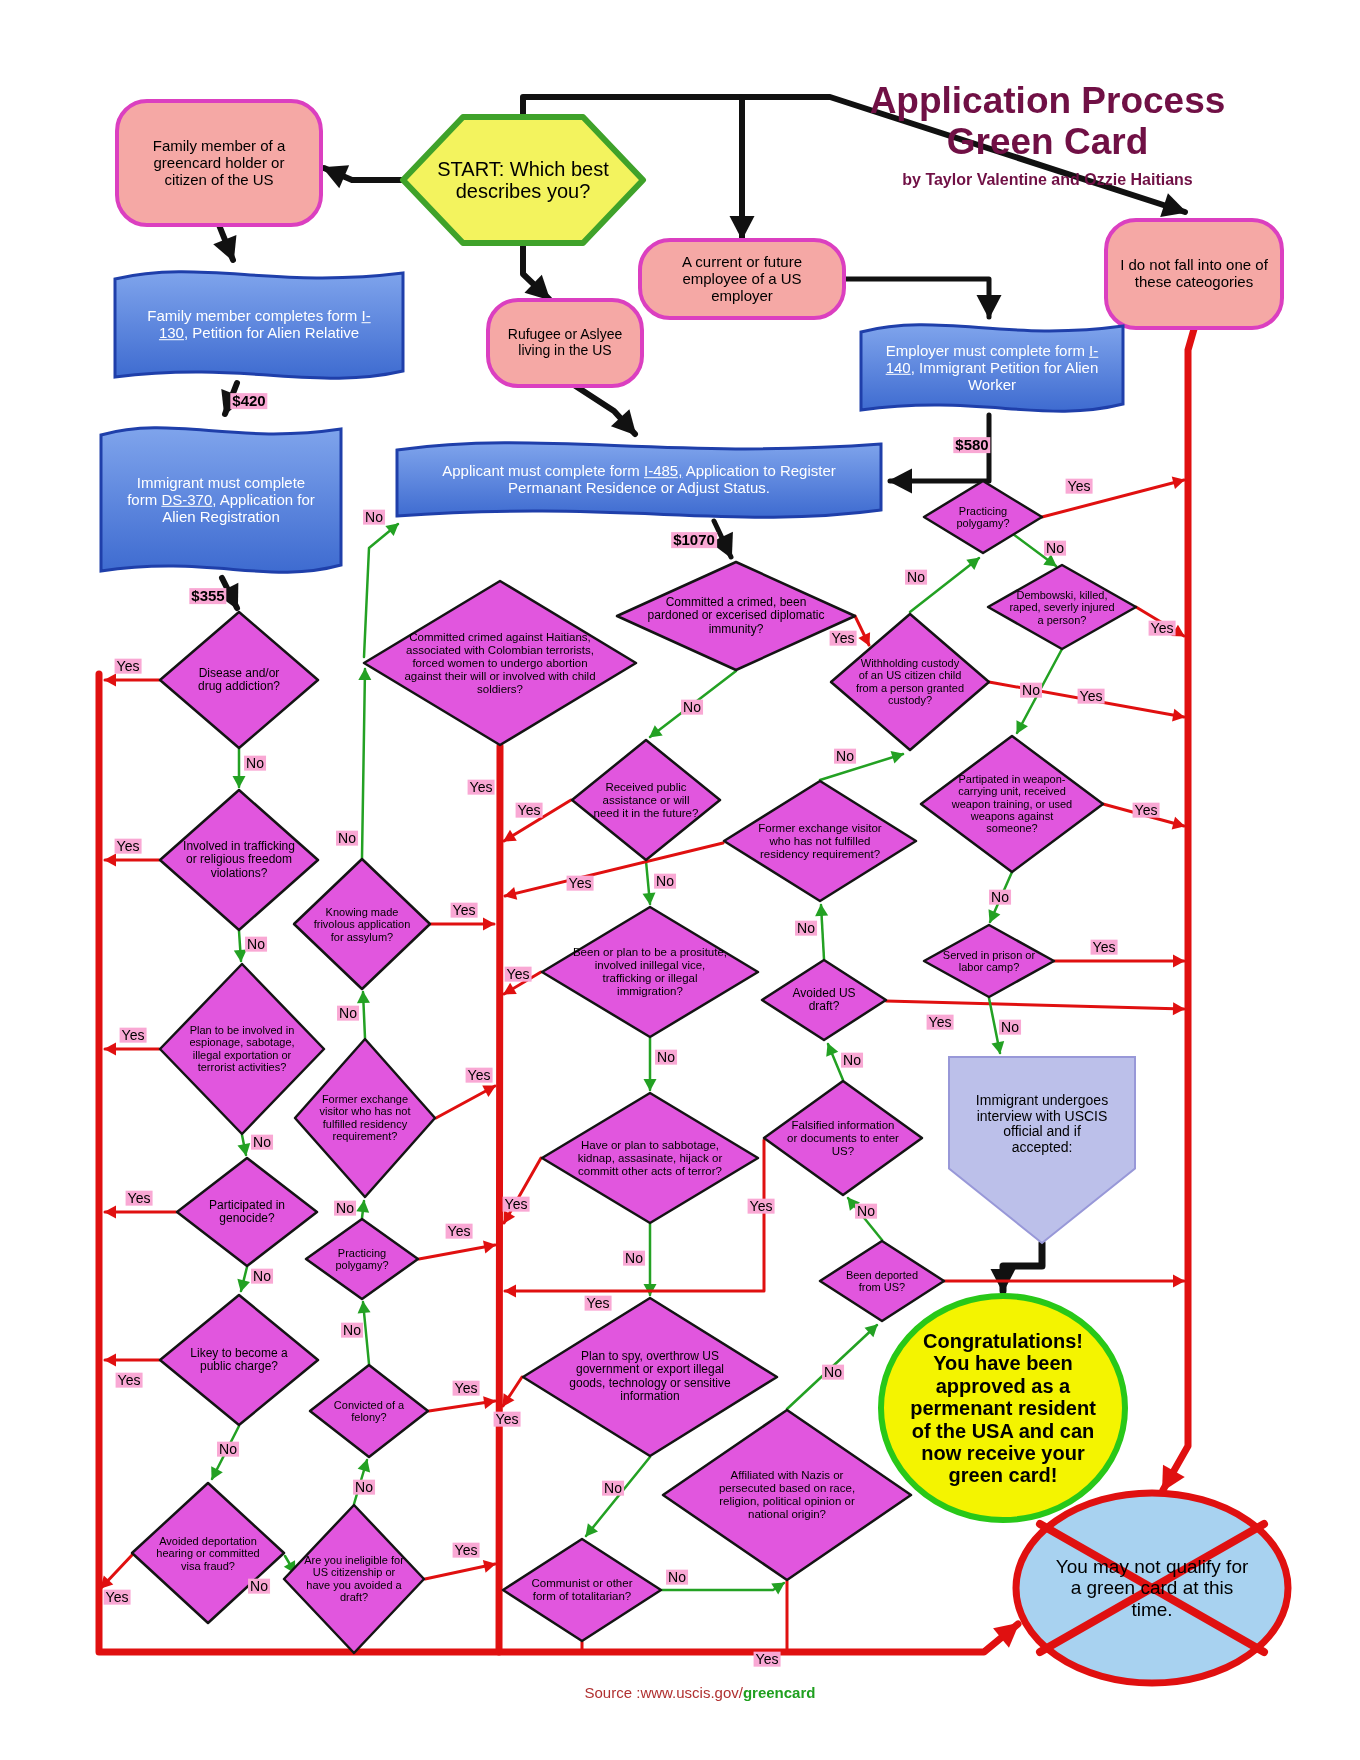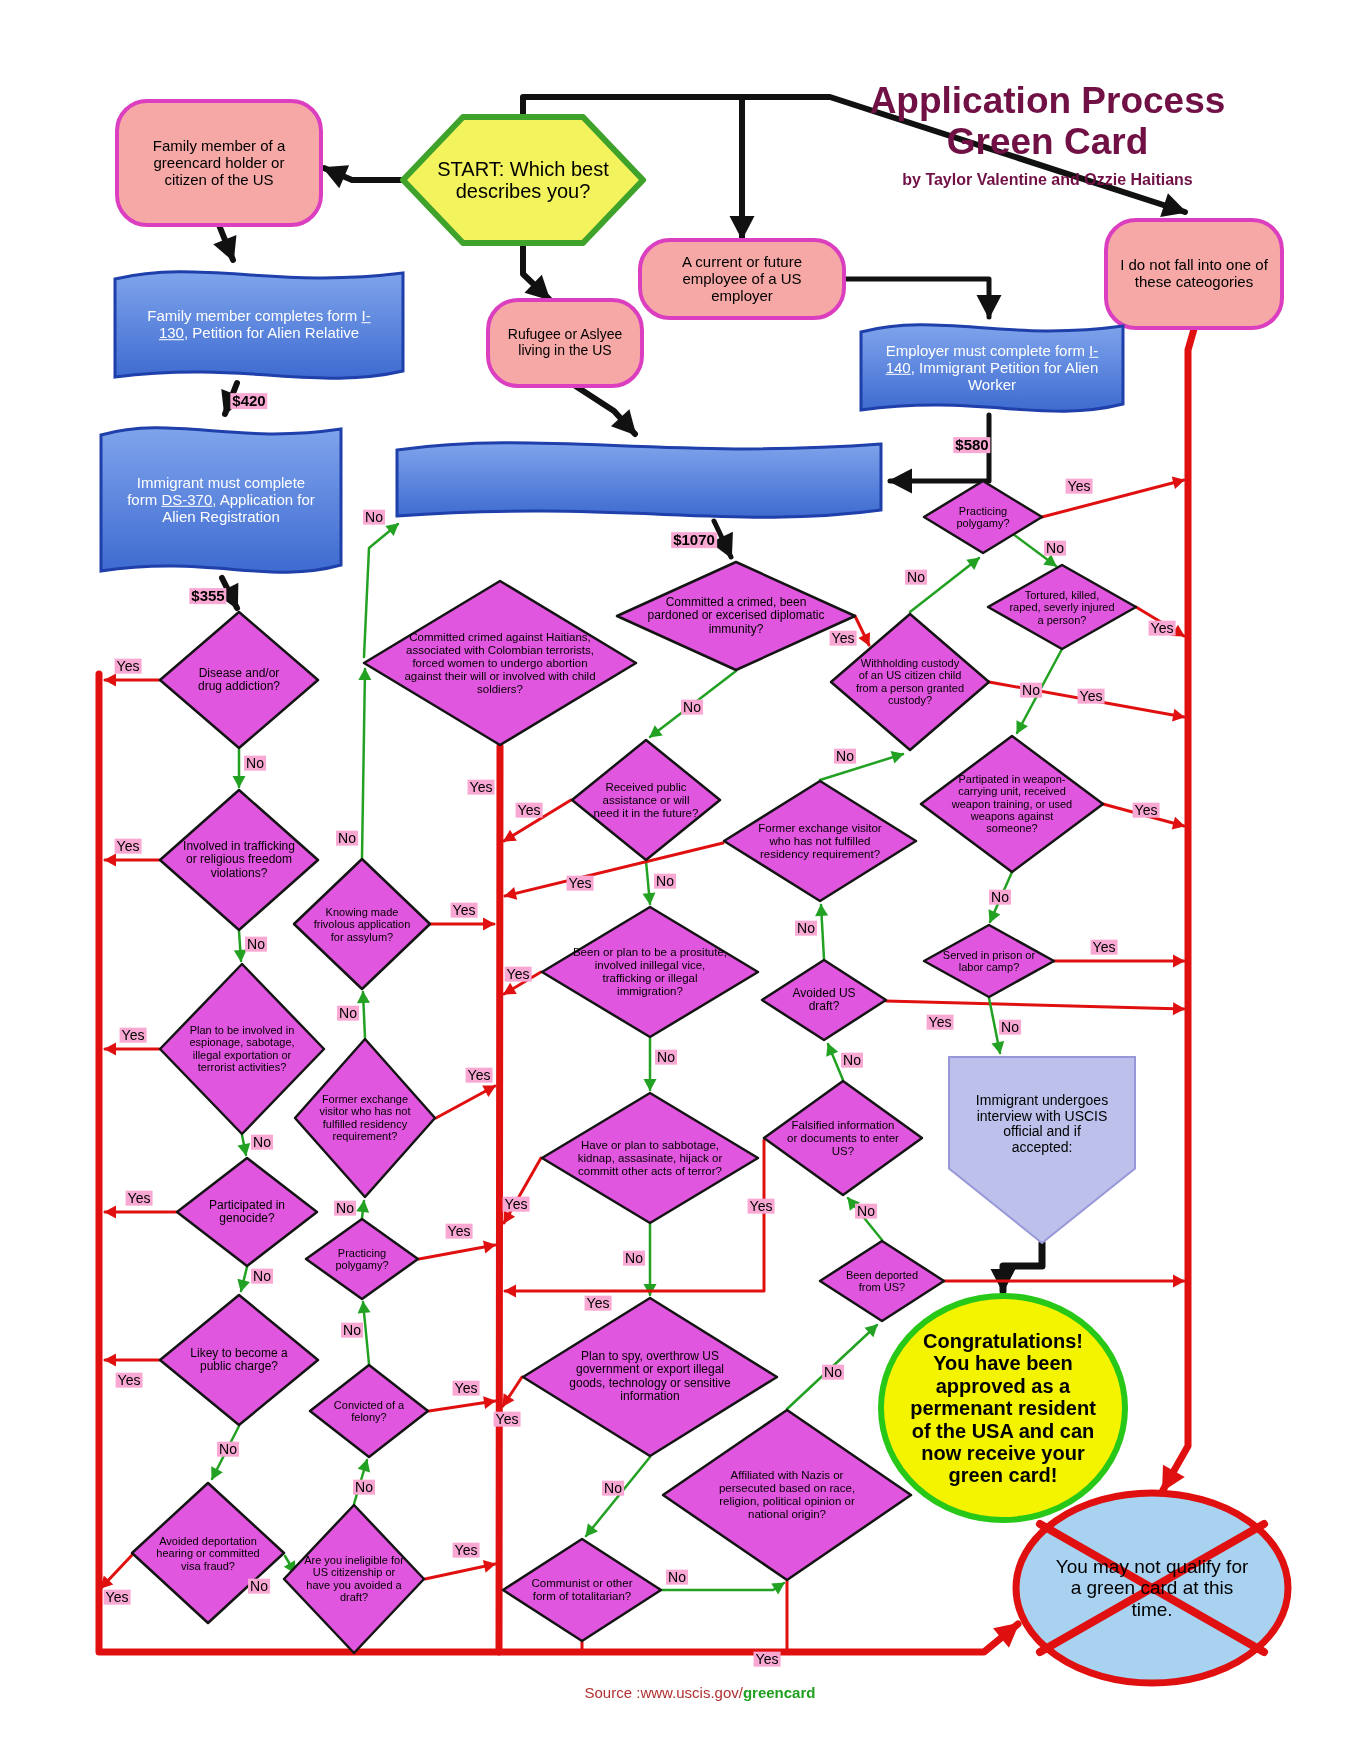--- a/index.html
+++ b/index.html
@@ -169,20 +169,21 @@
     <div class="byline">by Taylor Valentine and Ozzie Haitians</div>
   </div>
   <div id="source-line"><span class="src-pre" style="color: rgb(176, 48, 48);">Source :www.uscis.gov/</span><span class="src-hl" style="color: rgb(31, 160, 31);">greencard</span></div>
 <div class="node-label" style="left: 523px; top: 180px; width: 180px; font-size: 20px;">START: Which best describes you?</div>
     <div class="node-label" style="left: 219px; top: 163px; width: 170px; font-size: 15px;">Family member of a greencard holder or citizen of the US</div>
     <div class="node-label" style="left: 565px; top: 343px; width: 128px; font-size: 14px;">Rufugee or Aslyee living in the US</div>
     <div class="node-label" style="left: 742px; top: 279px; width: 180px; font-size: 15px;">A current or future employee of a US employer</div>
     <div class="node-label" style="left: 1194px; top: 274px; width: 148px; font-size: 15px;">I do not fall into one of these cateogories</div>
     <div class="node-label white" style="left: 259px; top: 325px; width: 238px; font-size: 15px;"><span>Family member completes form </span><span class="u">I-130</span><span>, Petition for Alien Relative</span></div>
     <div class="node-label white" style="left: 221px; top: 500px; width: 188px; font-size: 15px;"><span>Immigrant must complete form </span><span class="u">DS-370</span><span>, Application for Alien Registration</span></div>
+    <div class="node-label white" style="left: 639px; top: 480px; width: 430px; font-size: 15px;"><span>Applicant must complete form </span><span class="u">I-485,</span><span> Application to Register Permanant Residence or Adjust Status.</span></div>
     <div class="node-label white" style="left: 992px; top: 368px; width: 214px; font-size: 15px;"><span>Employer must complete form </span><span class="u">I-140</span><span>, Immigrant Petition for Alien Worker</span></div>
     <div class="node-label" style="left: 239px; top: 680px; width: 108px; font-size: 12px;">Disease and/or drug addiction?</div>
     <div class="node-label" style="left: 239px; top: 860px; width: 112px; font-size: 12px;">Involved in trafficking or religious freedom violations?</div>
     <div class="node-label" style="left: 242px; top: 1049px; width: 118px; font-size: 11px;">Plan to be involved in espionage, sabotage, illegal exportation or terrorist activities?</div>
     <div class="node-label" style="left: 247px; top: 1212px; width: 100px; font-size: 12px;">Participated in genocide?</div>
     <div class="node-label" style="left: 239px; top: 1360px; width: 104px; font-size: 12px;">Likey to become a public charge?</div>
     <div class="node-label" style="left: 208px; top: 1553px; width: 106px; font-size: 11px;">Avoided deportation hearing or committed visa fraud?</div>
     <div class="node-label" style="left: 362px; top: 924px; width: 98px; font-size: 11px;">Knowing made frivolous application for assylum?</div>
     <div class="node-label" style="left: 365px; top: 1118px; width: 100px; font-size: 11px;">Former exchange visitor who has not fulfilled residency requirement?</div>
     <div class="node-label" style="left: 362px; top: 1259px; width: 84px; font-size: 11px;">Practicing polygamy?</div>
@@ -194,21 +195,21 @@
     <div class="node-label" style="left: 650px; top: 972px; width: 162px; font-size: 11.5px;">Been or plan to be a prositute, involved inillegal vice, trafficking or illegal immigration?</div>
     <div class="node-label" style="left: 650px; top: 1158px; width: 162px; font-size: 11.5px;">Have or plan to sabbotage, kidnap, assasinate, hijack or committ other acts of terror?</div>
     <div class="node-label" style="left: 650px; top: 1377px; width: 176px; font-size: 12px;">Plan to spy, overthrow US government or export illegal goods, technology or sensitive information</div>
     <div class="node-label" style="left: 582px; top: 1590px; width: 116px; font-size: 11.5px;">Communist or other form of totalitarian?</div>
     <div class="node-label" style="left: 787px; top: 1495px; width: 172px; font-size: 11.5px;">Affiliated with Nazis or persecuted based on race, religion, political opinion or national origin?</div>
     <div class="node-label" style="left: 820px; top: 841px; width: 142px; font-size: 11.5px;">Former exchange visitor who has not fulfilled residency requirement?</div>
     <div class="node-label" style="left: 824px; top: 1000px; width: 88px; font-size: 12px;">Avoided US draft?</div>
     <div class="node-label" style="left: 843px; top: 1138px; width: 114px; font-size: 11.5px;">Falsified information or documents to enter US?</div>
     <div class="node-label" style="left: 882px; top: 1281px; width: 88px; font-size: 11px;">Been deported from US?</div>
     <div class="node-label" style="left: 983px; top: 517px; width: 86px; font-size: 11px;">Practicing polygamy?</div>
-    <div class="node-label" style="left: 1062px; top: 607px; width: 108px; font-size: 11px;">Tortured, killed, raped, severly injured a person?</div>
+    <div class="node-label" style="left: 1062px; top: 607px; width: 108px; font-size: 11px;">Dembowski, killed, raped, severly injured a person?</div>
     <div class="node-label" style="left: 910px; top: 682px; width: 110px; font-size: 11px;">Withholding custody of an US citizen child from a person granted custody?</div>
     <div class="node-label" style="left: 1012px; top: 804px; width: 128px; font-size: 11px;">Partipated in weapon-carrying unit, received weapon training, or used weapons against someone?</div>
     <div class="node-label" style="left: 989px; top: 961px; width: 94px; font-size: 11px;">Served in prison or labor camp?</div>
     <div class="node-label" style="left: 1042px; top: 1124px; width: 134px; font-size: 14px;">Immigrant undergoes interview with USCIS official and if accepted:</div>
     <div class="node-label" style="left: 1003px; top: 1408px; width: 188px; font-size: 20px; font-weight: 700;">Congratulations! You have been approved as a permenant resident of the USA and can now receive your green card!</div>
     <div class="node-label" style="left: 1152px; top: 1588px; width: 204px; font-size: 19px; font-weight: 400;">You may not qualify for a green card at this time.</div>
     <div class="edge-label" style="left: 481px; top: 787px;">Yes</div>
     <div class="edge-label" style="left: 128px; top: 666px;">Yes</div>
     <div class="edge-label" style="left: 255px; top: 763px;">No</div>
     <div class="edge-label" style="left: 128px; top: 846px;">Yes</div>

